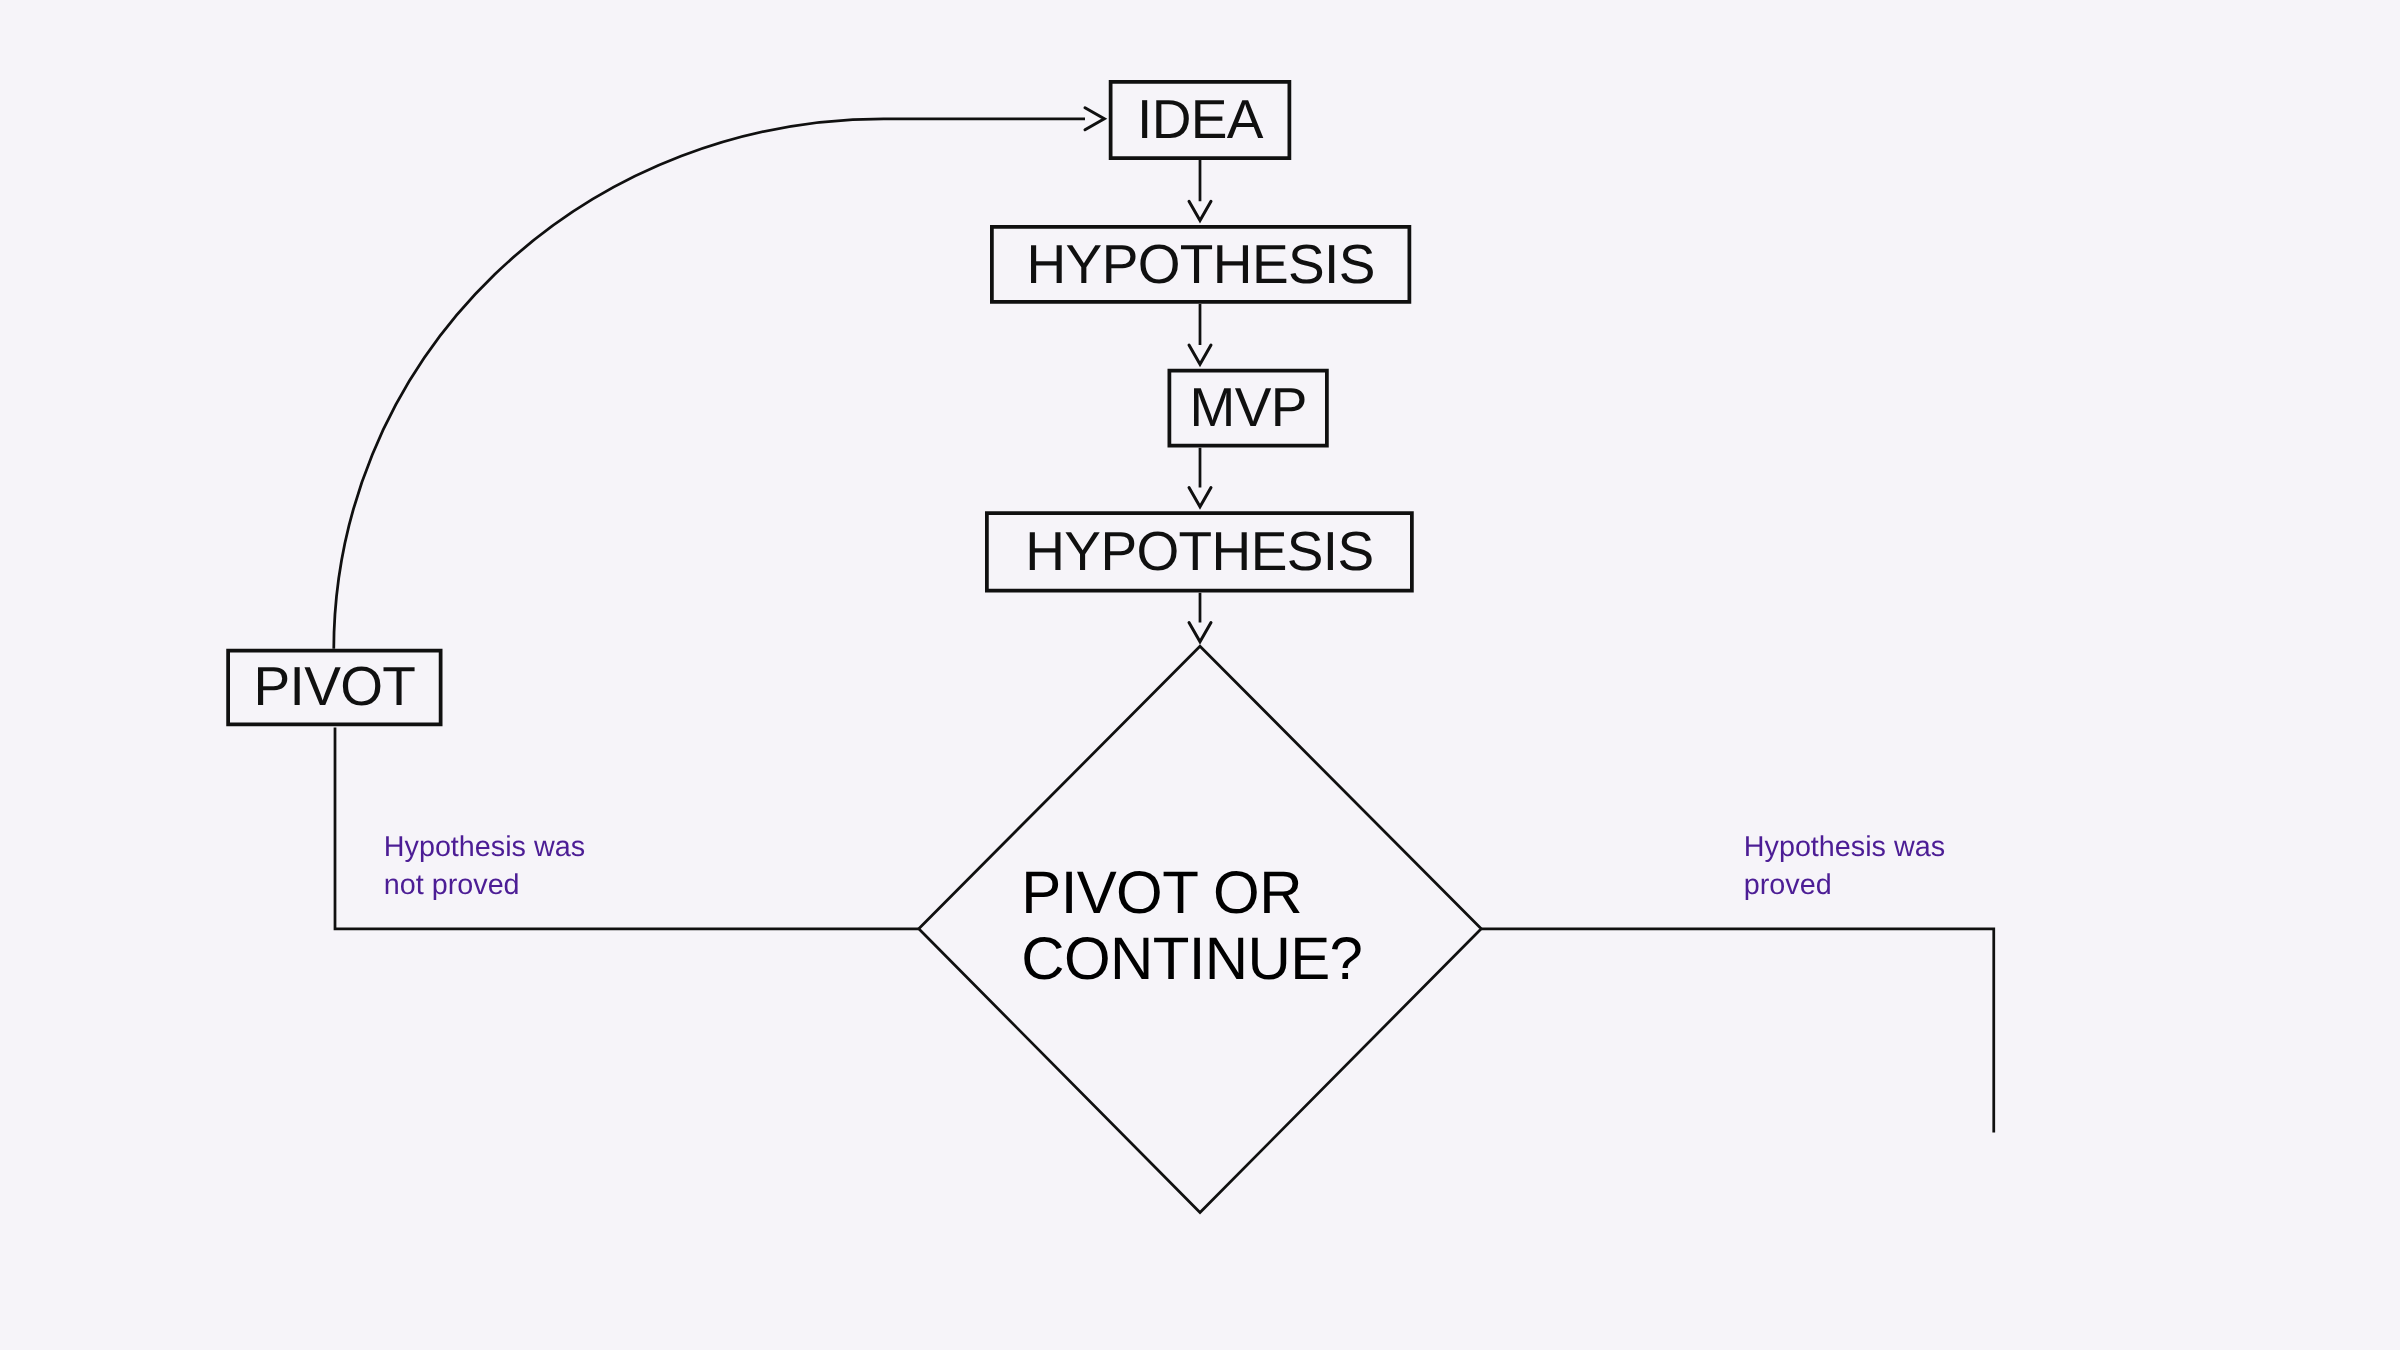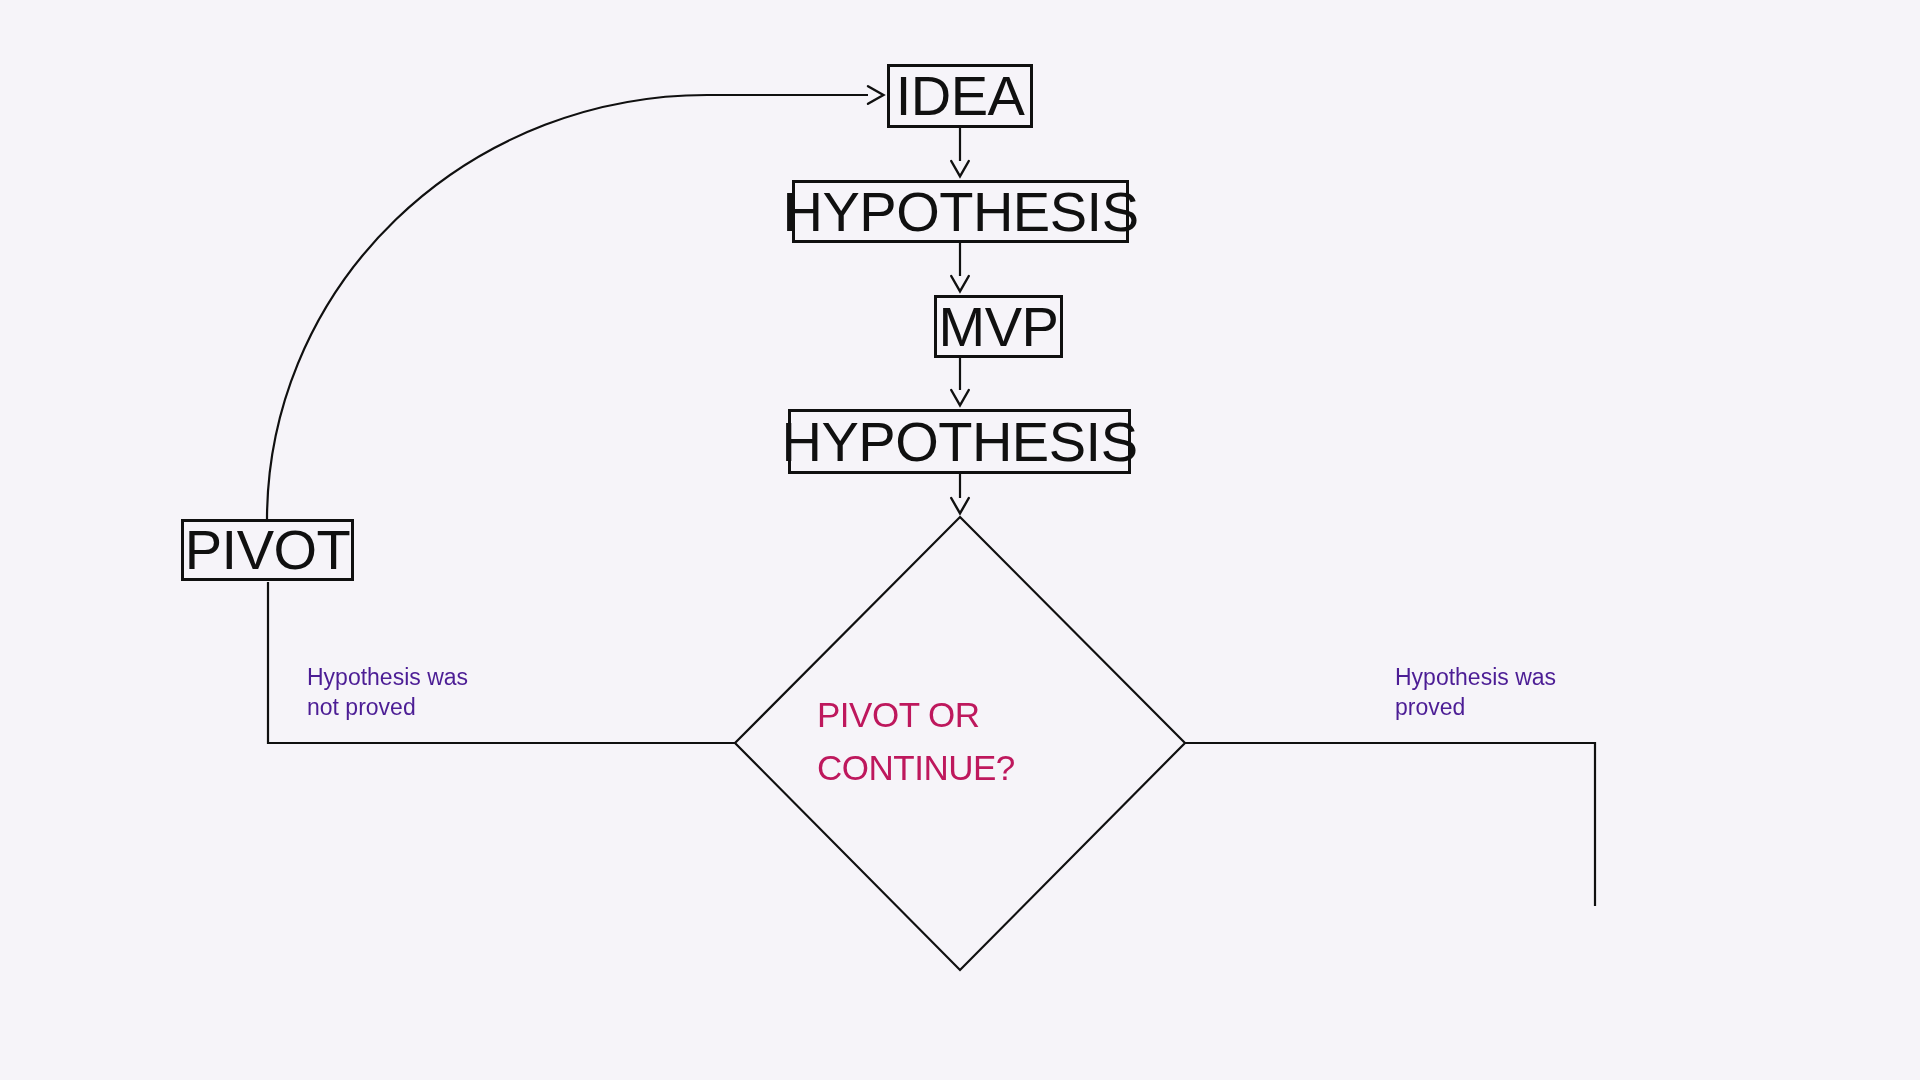--- a/index.html
+++ b/index.html
@@ -23,42 +23,42 @@
     z-index: 1;
   }
   .node {
     position: absolute;
     box-sizing: border-box;
     border: 3px solid #101010;
     background: #f6f4f9;
     display: flex;
     align-items: center;
     justify-content: center;
-    font-size: 56px;
+    font-size: 44px;
     letter-spacing: -0.5px;
     line-height: 1;
     color: #101010;
     z-index: 2;
     white-space: nowrap;
   }
   .node-idea       { left: 887px;  top: 64px;  width: 146px; height: 64px; }
   .node-hypothesis { left: 792px;  top: 180px; width: 337px; height: 63px; }
   .node-mvp        { left: 934px;  top: 295px; width: 129px; height: 63px; }
   .node-experiment { left: 788px;  top: 409px; width: 343px; height: 65px; }
   .node-pivot      { left: 181px;  top: 519px; width: 173px; height: 62px; }
   .node-continue   { left: 1449px; top: 907px; width: 291px; height: 63px; }
 
   .decision-label {
     position: absolute;
     left: 817px;
     top: 688px;
-    font-size: 35px;
+    font-size: 48px;
     letter-spacing: -0.5px;
     line-height: 53px;
-    color: #be185d;
+    color: #000000;
     z-index: 2;
     white-space: nowrap;
   }
   .edge-label {
     position: absolute;
     font-size: 23px;
     line-height: 30px;
     letter-spacing: 0;
     color: #4c1d95;
     z-index: 2;

